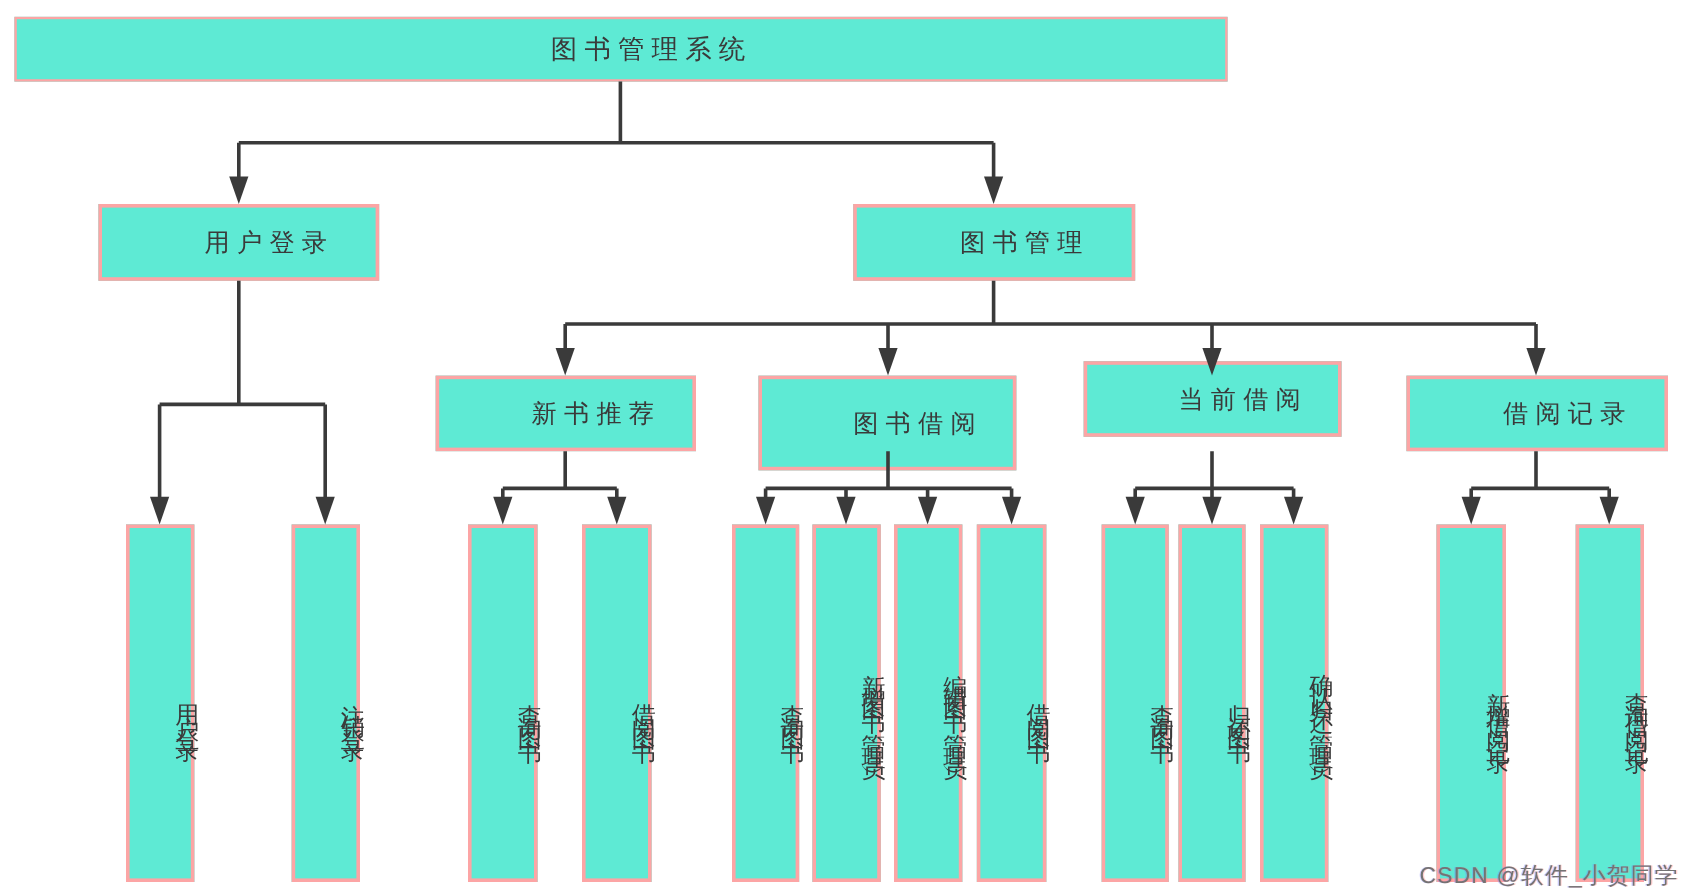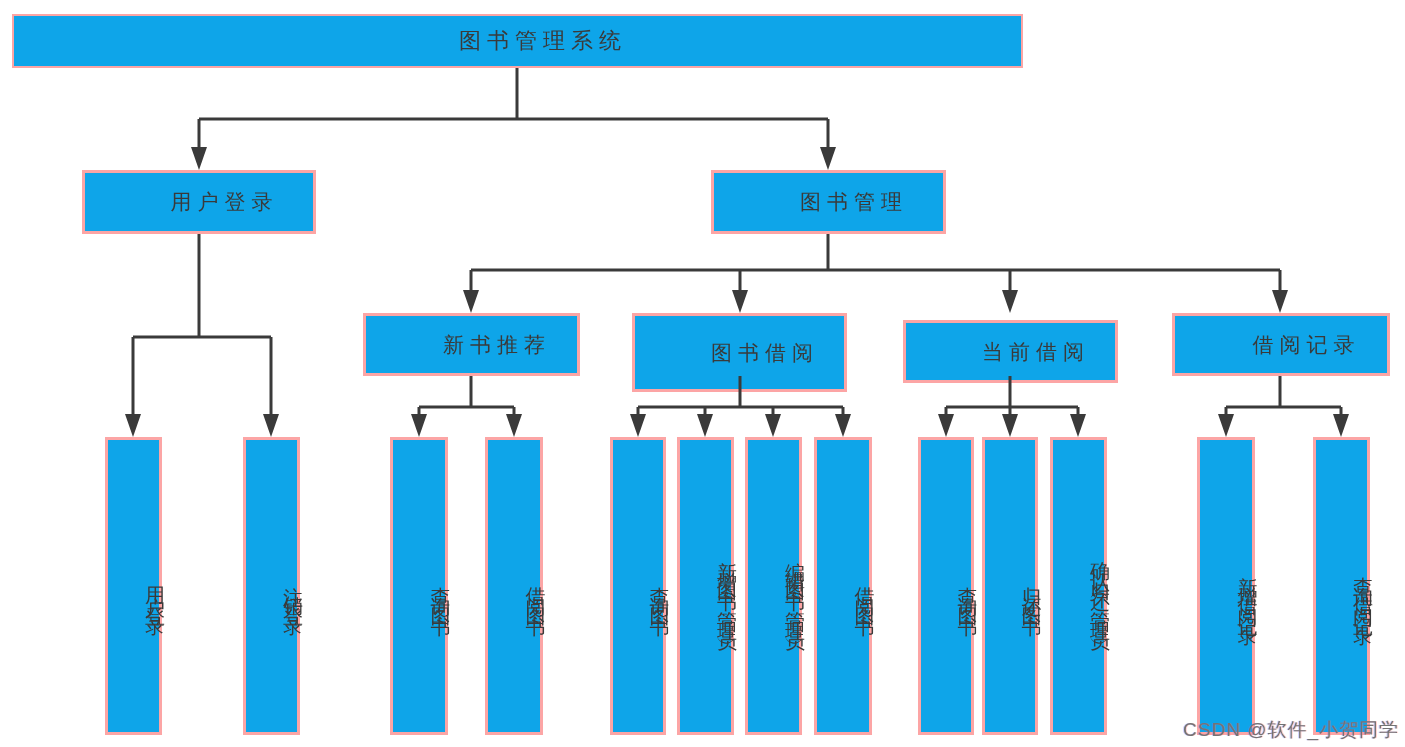--- a/index.html
+++ b/index.html
@@ -14,21 +14,21 @@
   }
   .connectors {
     position: absolute;
     left: 0; top: 0;
     pointer-events: none;
     z-index: 3;
   }
   .box {
     position: absolute;
     box-sizing: border-box;
-    background: #0ea5e9;
+    background: #5eead4;
     border: 3px solid #fca5a5;
     display: flex;
     align-items: center;
     justify-content: center;
     z-index: 2;
     padding-left: 45px;
   }
   .box.root { border-width: 2px; }
   .h-label {
     font-size: 22px;
@@ -115,21 +115,21 @@
   <div class="box lvl2" style="left:363px; top:313px; width:217px; height:63px;">
     <span class="h-label">新书推荐</span>
   </div>
 
   <div class="box lvl" style="left:711px; top:170px; width:235px; height:64px;">
     <span class="h-label">图书管理</span>
   </div>
   <div class="box lvl2" style="left:632px; top:313px; width:215px; height:79px;">
     <span class="h-label">图书借阅</span>
   </div>
-  <div class="box lvl2" style="left:903px; top:320px; width:215px; height:63px;text-align:center;">
+  <div class="box lvl2" style="left:903px; top:301px; width:215px; height:63px;text-align:center;">
     <span class="h-label">当前借阅</span>
   </div>
   <div class="box lvl2" style="left:1172px; top:313px; width:218px; height:63px;">
     <span class="h-label">借阅记录</span>
   </div>
 
   <div class="box leaf" style="left:105px; top:437px; width:57px; height:298px;">
     <span class="v-label">用户登录</span>
   </div>
   <div class="box leaf" style="left:243px; top:437px; width:57px; height:298px;">

